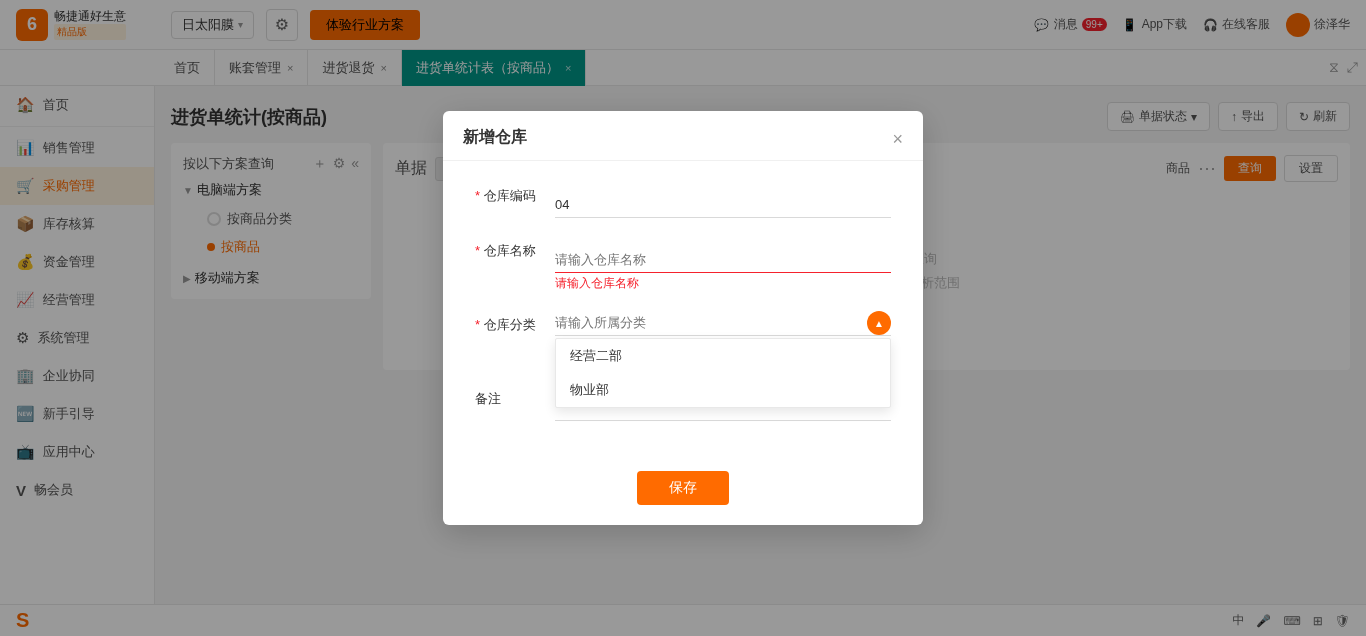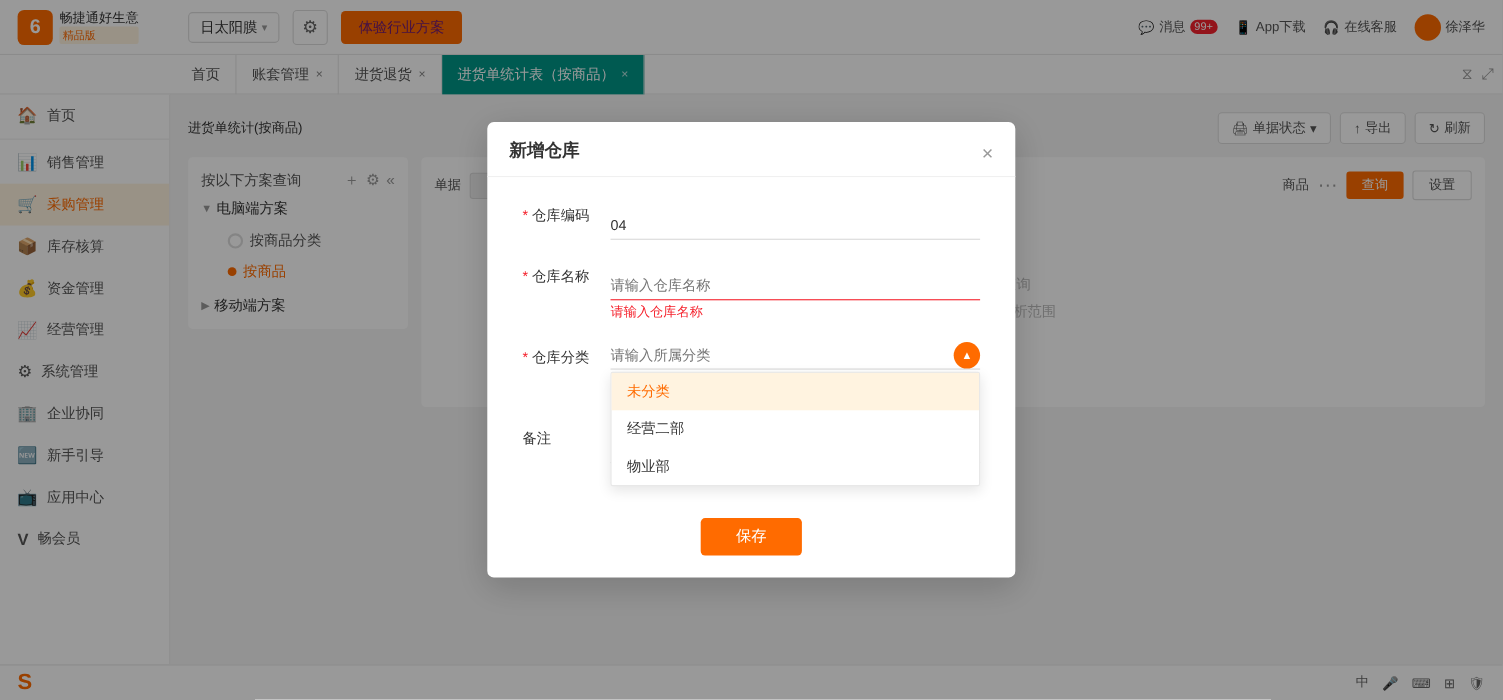--- a/index.html
+++ b/index.html
@@ -51,21 +51,21 @@
     .header-middle { display: flex; align-items: center; gap: 12px; margin-left: 12px; }
     .gear-btn { 
       width: 32px; height: 32px; 
       border: 1px solid #ddd; 
       border-radius: 4px; 
       display: flex; align-items: center; justify-content: center; 
       cursor: pointer; color: #666; font-size: 16px;
     }
     .experience-btn {
       background: #ff6b00;
-      color: #701a75;
+      color: #000000;
       border: none;
       border-radius: 4px;
       padding: 6px 16px;
       font-size: 13px;
       cursor: pointer;
     }
     .header-right { margin-left: auto; display: flex; align-items: center; gap: 16px; }
     .header-right-item { display: flex; align-items: center; gap: 4px; font-size: 12px; color: #555; cursor: pointer; }
     .badge-red {
       background: #f5222d;
@@ -131,21 +131,21 @@
     .sidebar-divider { height: 1px; background: #f0f0f0; margin: 2px 0; }
 
     
     .content-area {
       flex: 1;
       background: #f5f5f5;
       padding: 16px;
       overflow: auto;
       position: relative;
     }
-    .page-title { font-size: 12px; font-weight: normal; color: #333; }
+    .page-title { font-size: 18px; font-weight: bold; color: #333; }
     .toolbar-btn {
       display: flex;
       align-items: center;
       gap: 4px;
       padding: 5px 12px;
       border: 1px solid #ddd;
       border-radius: 4px;
       background: #fff;
       font-size: 12px;
       color: #555;
@@ -488,21 +488,21 @@
         </div>
         <div style="font-size:13px; color:#333; margin-top:8px; display:flex; align-items:center; gap:4px;">
           <span style="color:#999; font-size:10px;">▶</span>
           <span>移动端方案</span>
         </div>
       </div>
 
       <div class="main-table-area">
 
         <div class="table-row-header">
-          <span style="font-size:12px; color:#555;">单据</span>
+          <span style="font-size:16px; color:#555;">单据</span>
           <select class="select-box" style="width:120px;">
             <option></option>
           </select>
           <span style="font-size:12px; color:#555;">付款</span>
           <input class="date-input" placeholder="" style="">
           <span style="font-size:12px; color:#555; margin-left:12px;">单据状态</span>
           <select class="select-box" style="width:100px;">
             <option></option>
           </select>
           <div style="flex:1;"></div>
@@ -549,21 +549,20 @@
       </div>
     </div>
 
     <div class="form-row" style="position:relative;">
       <div class="form-label required">仓库分类</div>
       <div class="select-wrapper">
         <input class="select-input" placeholder="请输入所属分类" style="">
         <div class="select-arrow">▲</div>
         
         <div class="dropdown-list">
-          <div class="dropdown-item selected">未分类</div>
           <div class="dropdown-item">经营二部</div>
           <div class="dropdown-item">物业部</div>
         </div>
       </div>
     </div>
 
     <div class="form-row" style="margin-top:48px;">
       <div class="remarks-label">备注</div>
       <div class="form-field">
         <input class="form-input" style="">

